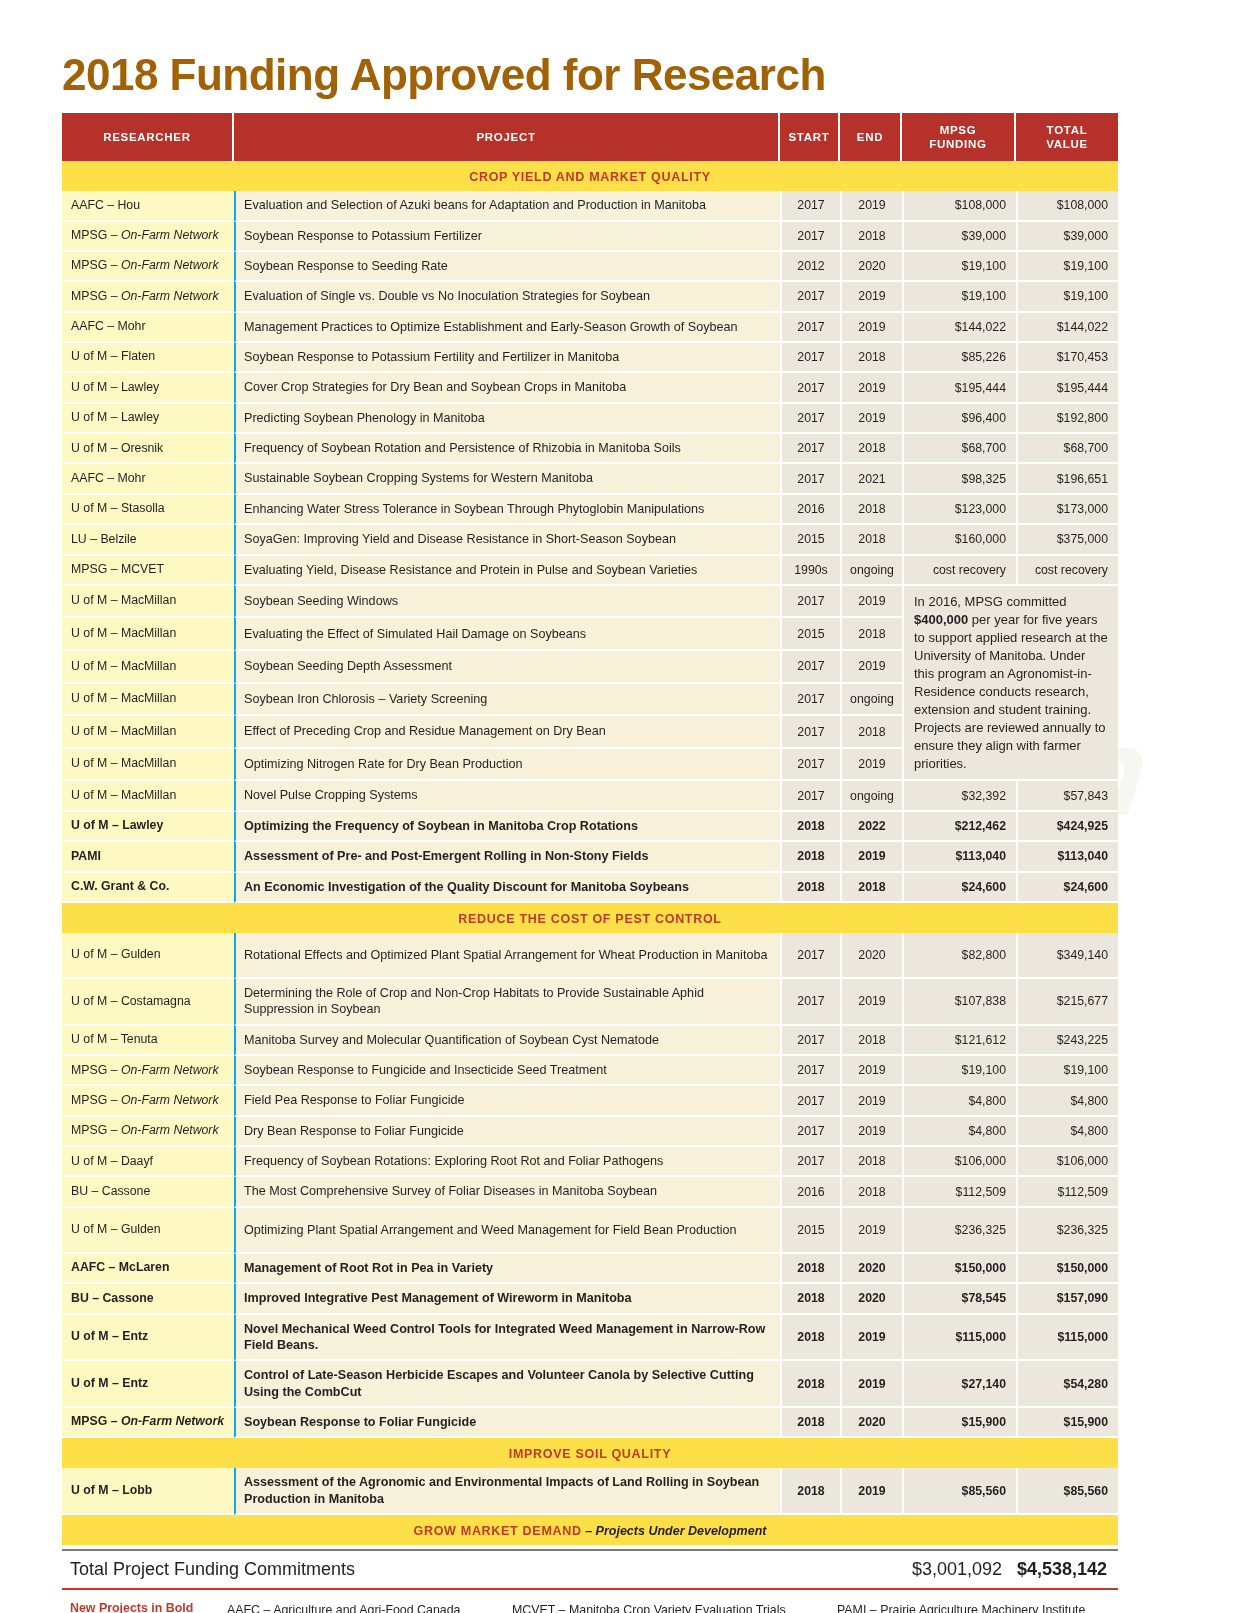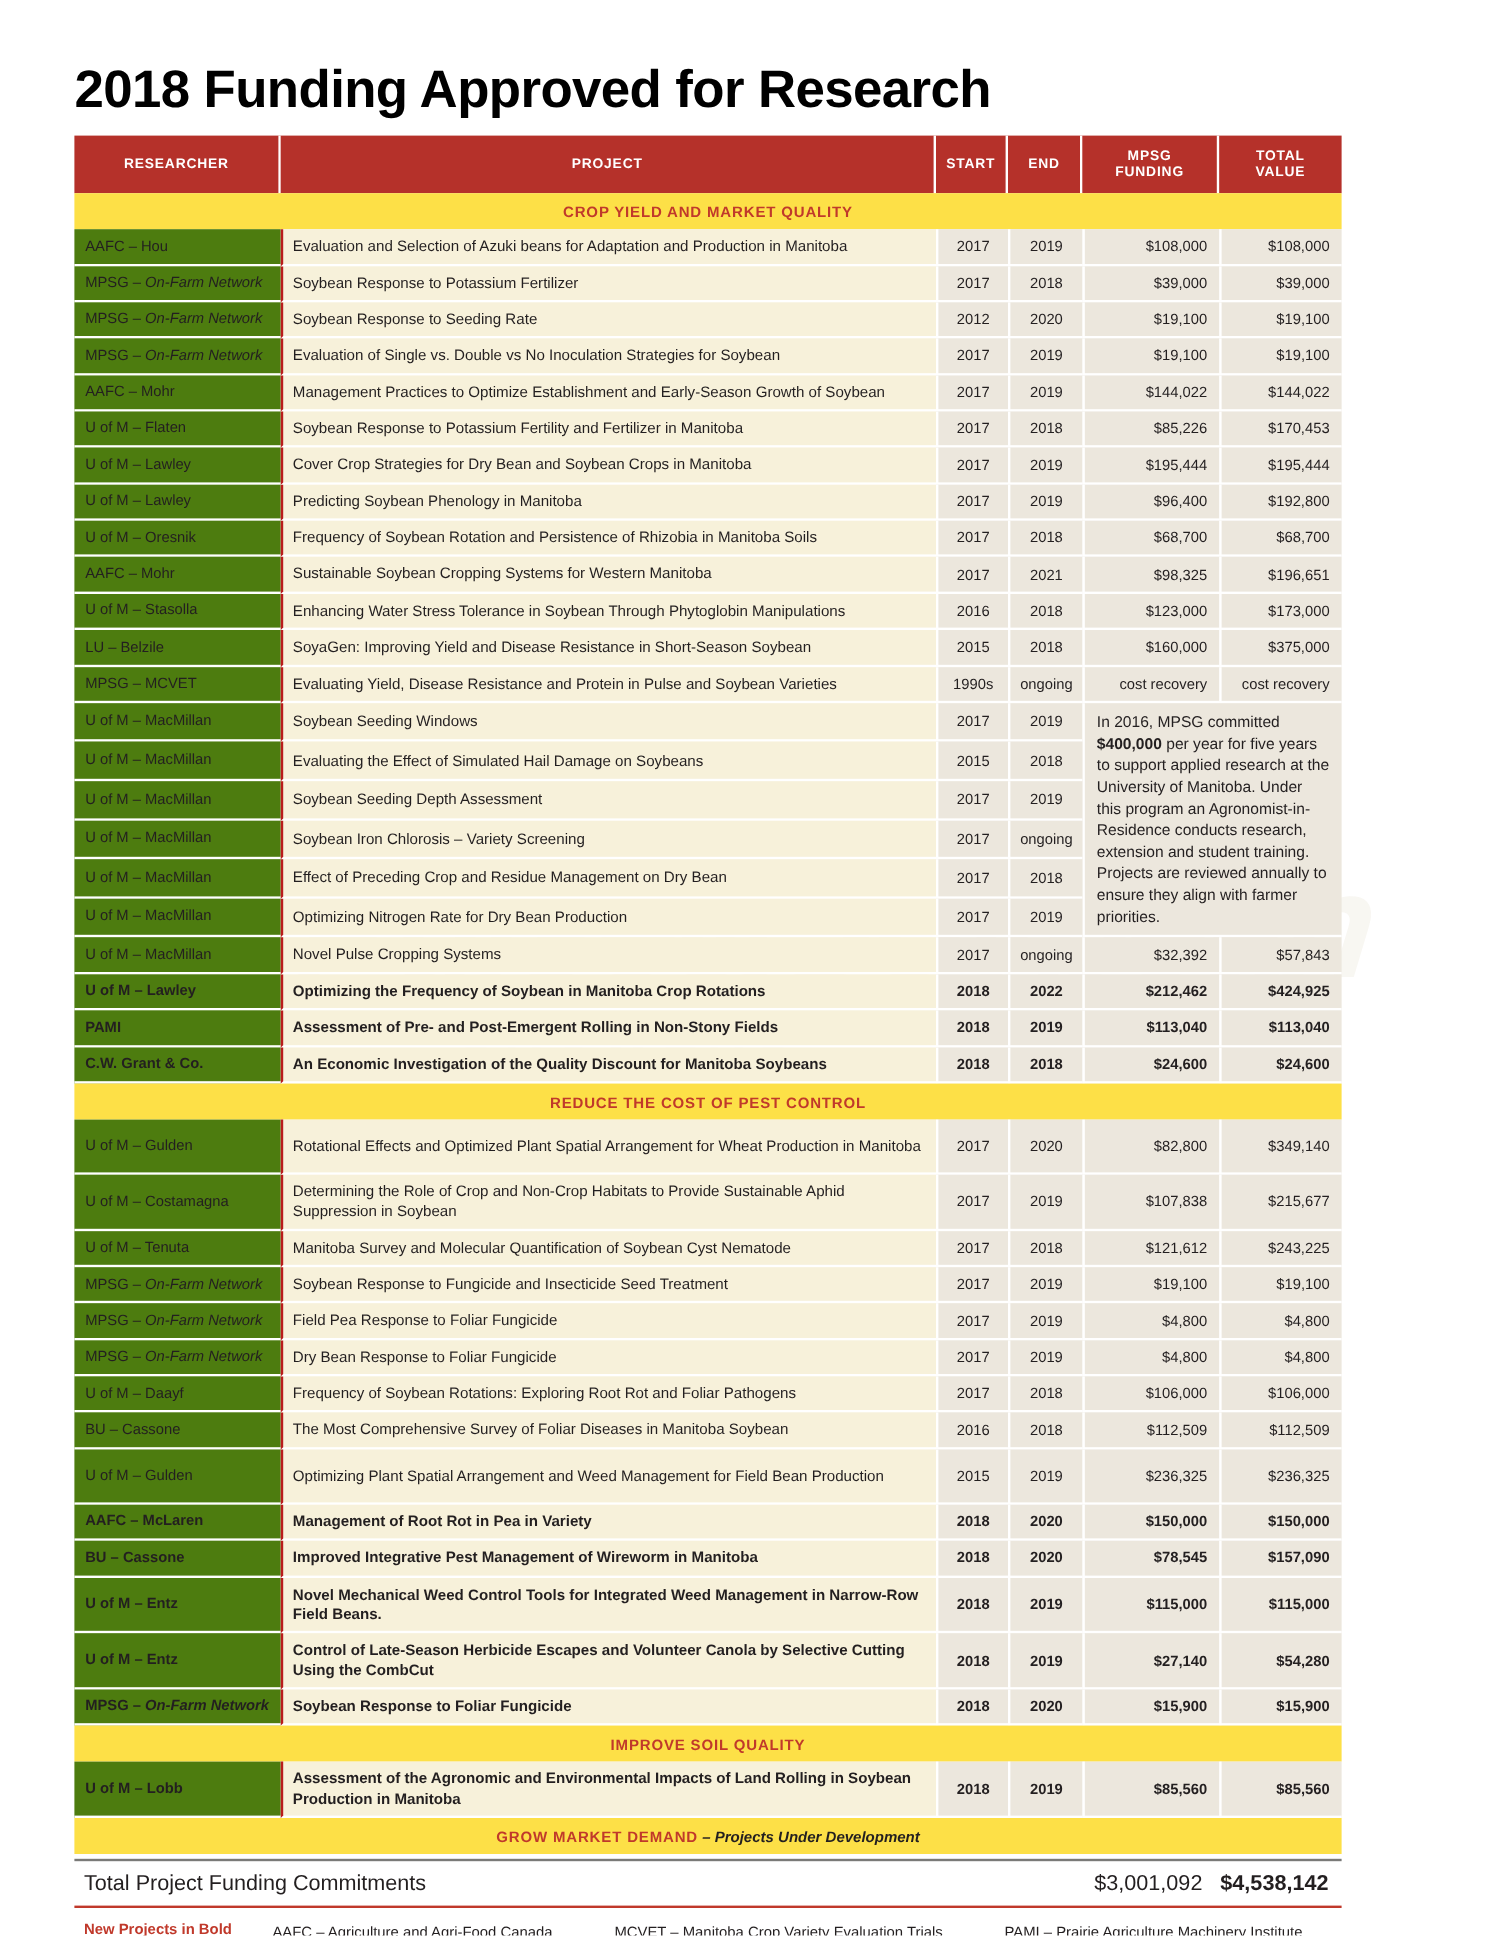--- a/index.html
+++ b/index.html
@@ -41,21 +41,21 @@
     font-style:italic; font-weight:bold;
     white-space:nowrap;
   }
 
   
   .title {
     position:relative; z-index:2;
     padding-top:52px;
     font-size:44px;
     font-weight:bold;
-    color:#000000;
+    color:#a16207;
     letter-spacing:-0.5px;
     line-height:1.05;
     margin-bottom:15px;
   }
 
   
   table.ft { position:relative; z-index:2; border-collapse:separate; border-spacing:0; width:1056px; table-layout:fixed; }
   col.c-res  { width:172px; }
   col.c-proj { width:546px; }
   col.c-start{ width:60px; }
@@ -85,33 +85,33 @@
     font-weight:bold;
     font-size:12.5px;
     letter-spacing:0.7px;
     padding:9px 0 7px 0;
     background:#fde047;
   }
   td.section .ital { font-style:italic; font-weight:bold; letter-spacing:0; font-size:12.5px; }
 
   
   td.res {
-    background:#4d7c0f;
+    background:#fef9c3;
     font-size:12.3px;
     padding:6px 8px 6px 9px;
     border-bottom:2px solid #ffffff;
     vertical-align:middle;
     line-height:1.25;
   }
   td.proj {
     background:#f7f1da;
     font-size:12.6px;
     padding:6px 10px 6px 8px;
     border-bottom:2px solid #ffffff;
-    border-left:2px solid #b91c1c;
+    border-left:2px solid #0ea5e9;
     vertical-align:middle;
     line-height:1.3;
   }
   td.num {
     background:#ece7dd;
     font-size:12.3px;
     text-align:center;
     padding:6px 5px;
     border-bottom:2px solid #ffffff;
     border-left:2px solid #ffffff;

